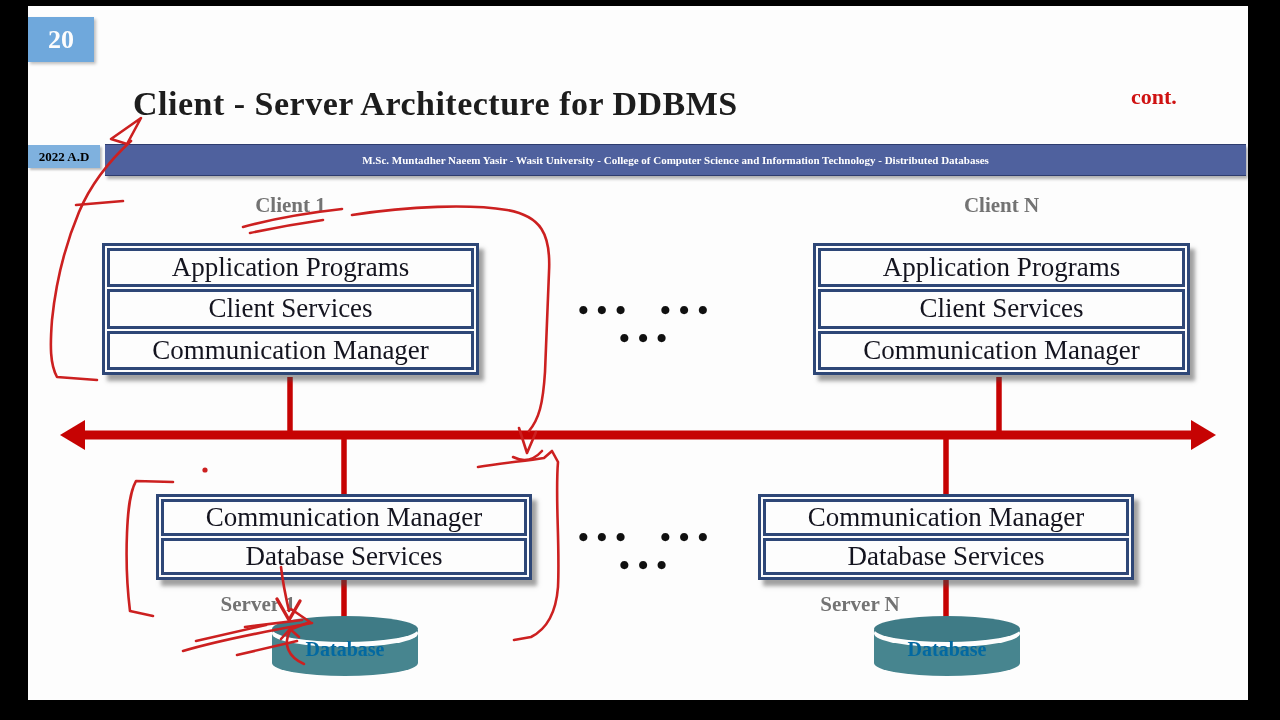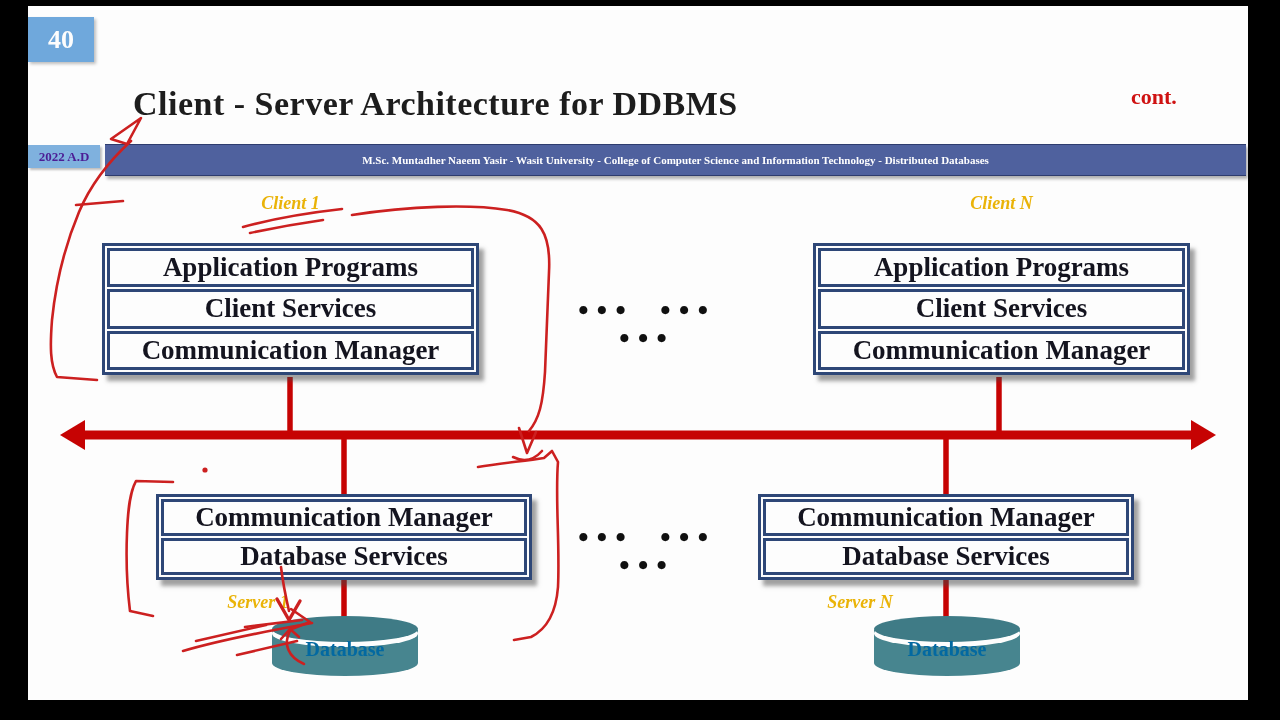--- a/index.html
+++ b/index.html
@@ -30,48 +30,48 @@
     font-size:34px;font-weight:bold;color:#1d1d1d;letter-spacing:.5px;
     margin:15px;
   }
   .cont{
     left:1131px;top:84px;
     font-size:22px;font-weight:bold;color:#cf1212;
   }
   .yearbox{
     left:28px;top:145px;width:72px;height:23px;
     background:var(--year-box-blue,#7fb1de);
-    color:#4c1d95;font-size:13px;font-weight:bold;
+    color:#000000;font-size:13px;font-weight:bold;
     display:flex;align-items:center;justify-content:center;
     box-shadow:2px 2px 2px rgba(0,0,0,.25);
   }
   .banner{
     left:105px;top:144px;width:1141px;height:30px;
     background:var(--banner-blue,#4f619e);
     border-top:1px solid #2e3c6e;border-bottom:1px solid #2e3c6e;
     color:#ffffff;font-size:11px;font-weight:bold;
     display:flex;align-items:center;justify-content:center;
     box-shadow:2px 3px 3px rgba(0,0,0,.3);
   }
   .nodelabel{
-    font-size:18px;font-weight:bold;color:#eab308;
-    text-align:center;z-index:2;font-style:italic;
+    font-size:21px;font-weight:bold;color:#737373;
+    text-align:center;z-index:2;
   }
   .nodelabel.leftalign{text-align:center;}
   .stackbox{
     background:#fdfdfd;
     border:3px solid var(--box-border-navy,#2e4777);
     box-shadow:5px 6px 4px rgba(70,70,70,.5);
     display:flex;flex-direction:column;gap:2px;padding:2px;
     box-sizing:border-box;
   }
   .stackrow{
     flex:1;border:3px solid var(--box-border-navy,#2e4777);
     display:flex;align-items:center;justify-content:center;
-    font-size:27px;font-weight:bold;color:#14141f;
+    font-size:27px;font-weight:normal;color:#14141f;
     background:#fdfdfd;white-space:nowrap;
   }
   .dots{
     width:180px;height:28px;line-height:28px;text-align:center;
     font-family:"DejaVu Sans","Liberation Sans",sans-serif;
     font-size:23px;font-weight:bold;color:#101010;
     letter-spacing:4px;word-spacing:14px;z-index:2;
   }
   .dblabel{
     height:26px;line-height:26px;text-align:center;
@@ -112,21 +112,21 @@
     <ellipse class="dbtop" cx="345" cy="629" rx="73" ry="13"></ellipse>
   </g>
   <g>
     <path class="db" d="M874,630 v33 a73,13 0 0 0 146,0 v-33 z"></path>
     <ellipse cx="947" cy="633.5" rx="73" ry="13.5" fill="#fdfdfd"></ellipse>
     <ellipse class="dbtop" cx="947" cy="629" rx="73" ry="13"></ellipse>
   </g>
 </svg>
 
 <div class="abs pagebox txt">
-  <span>40</span>
+  <span>20</span>
 </div>
 <h1 class="abs title txt">Client - Server Architecture for DDBMS</h1>
 <div class="abs cont txt">cont.</div>
 <div class="abs yearbox txt">2022 A.D</div>
 <div class="abs banner txt">M.Sc. Muntadher Naeem Yasir - Wasit University - College of Computer Science and Information Technology - Distributed Databases</div>
 
 <div class="abs nodelabel txt" style="left:102px;top:193px;width:377px;">Client 1</div>
 <div class="abs nodelabel txt" style="left:813px;top:193px;width:377px;">Client N</div>
 
 <div class="abs stackbox txt" style="left:102px;top:243px;width:377px;height:132px;">

